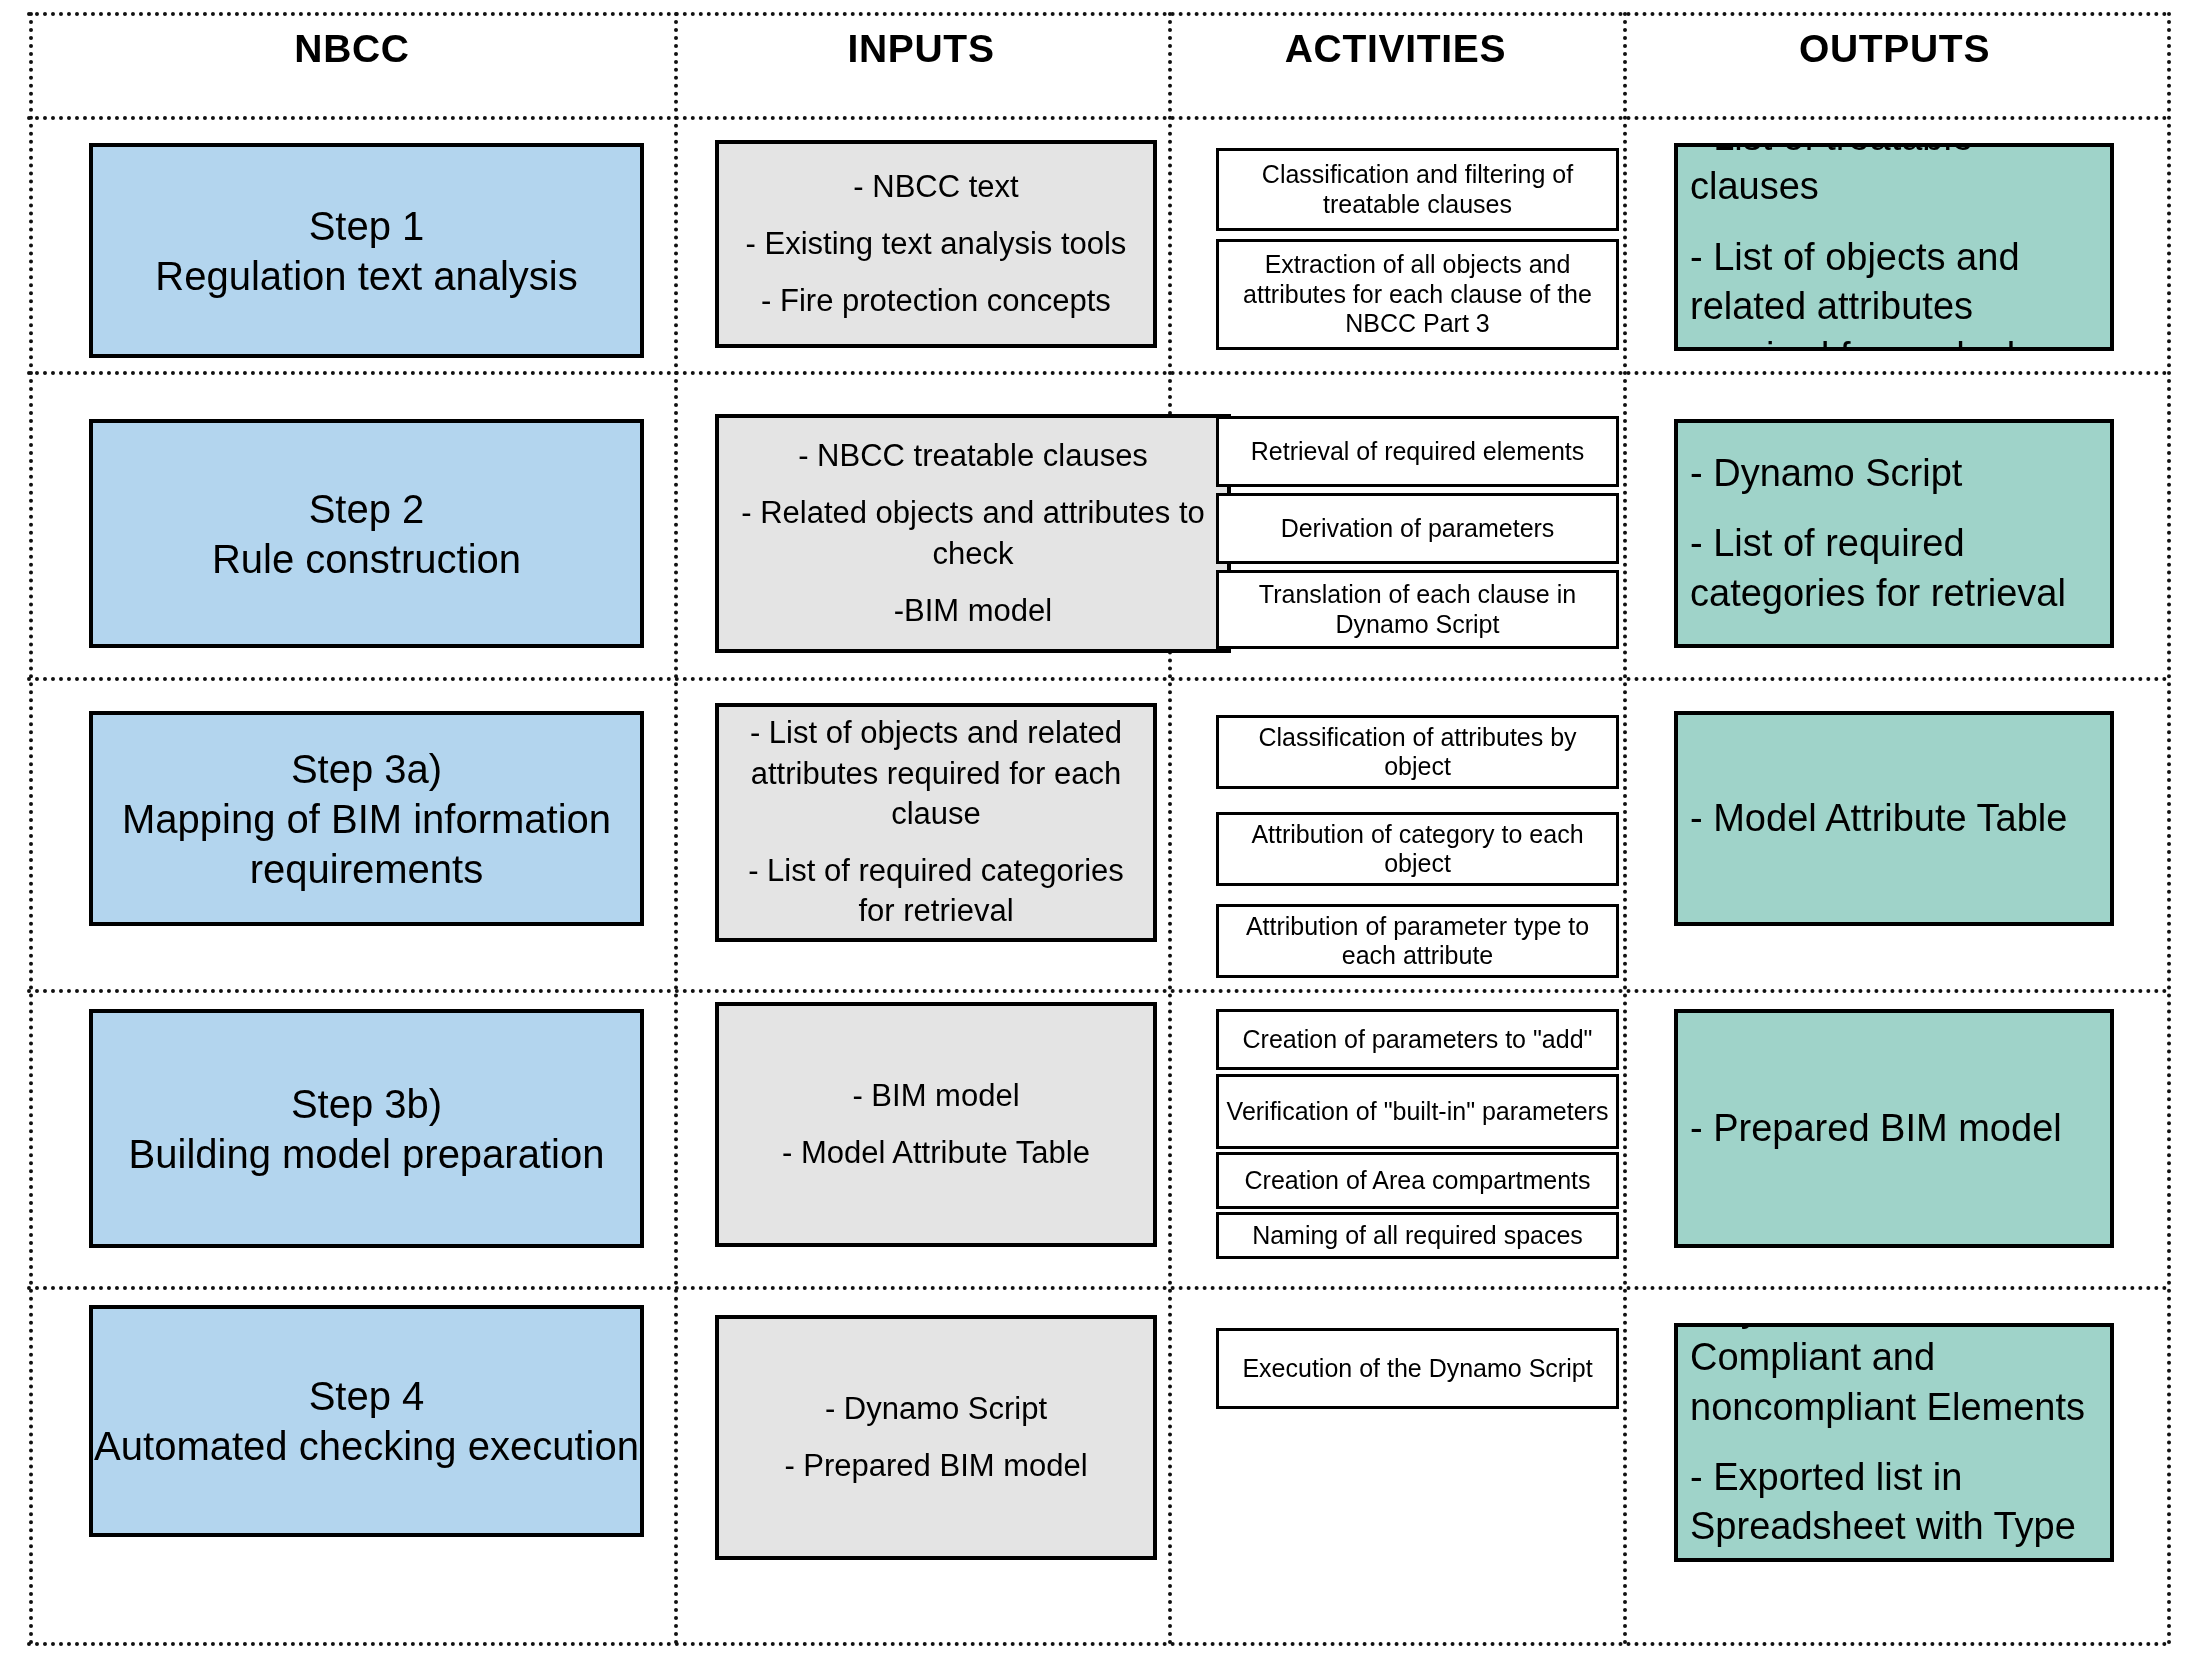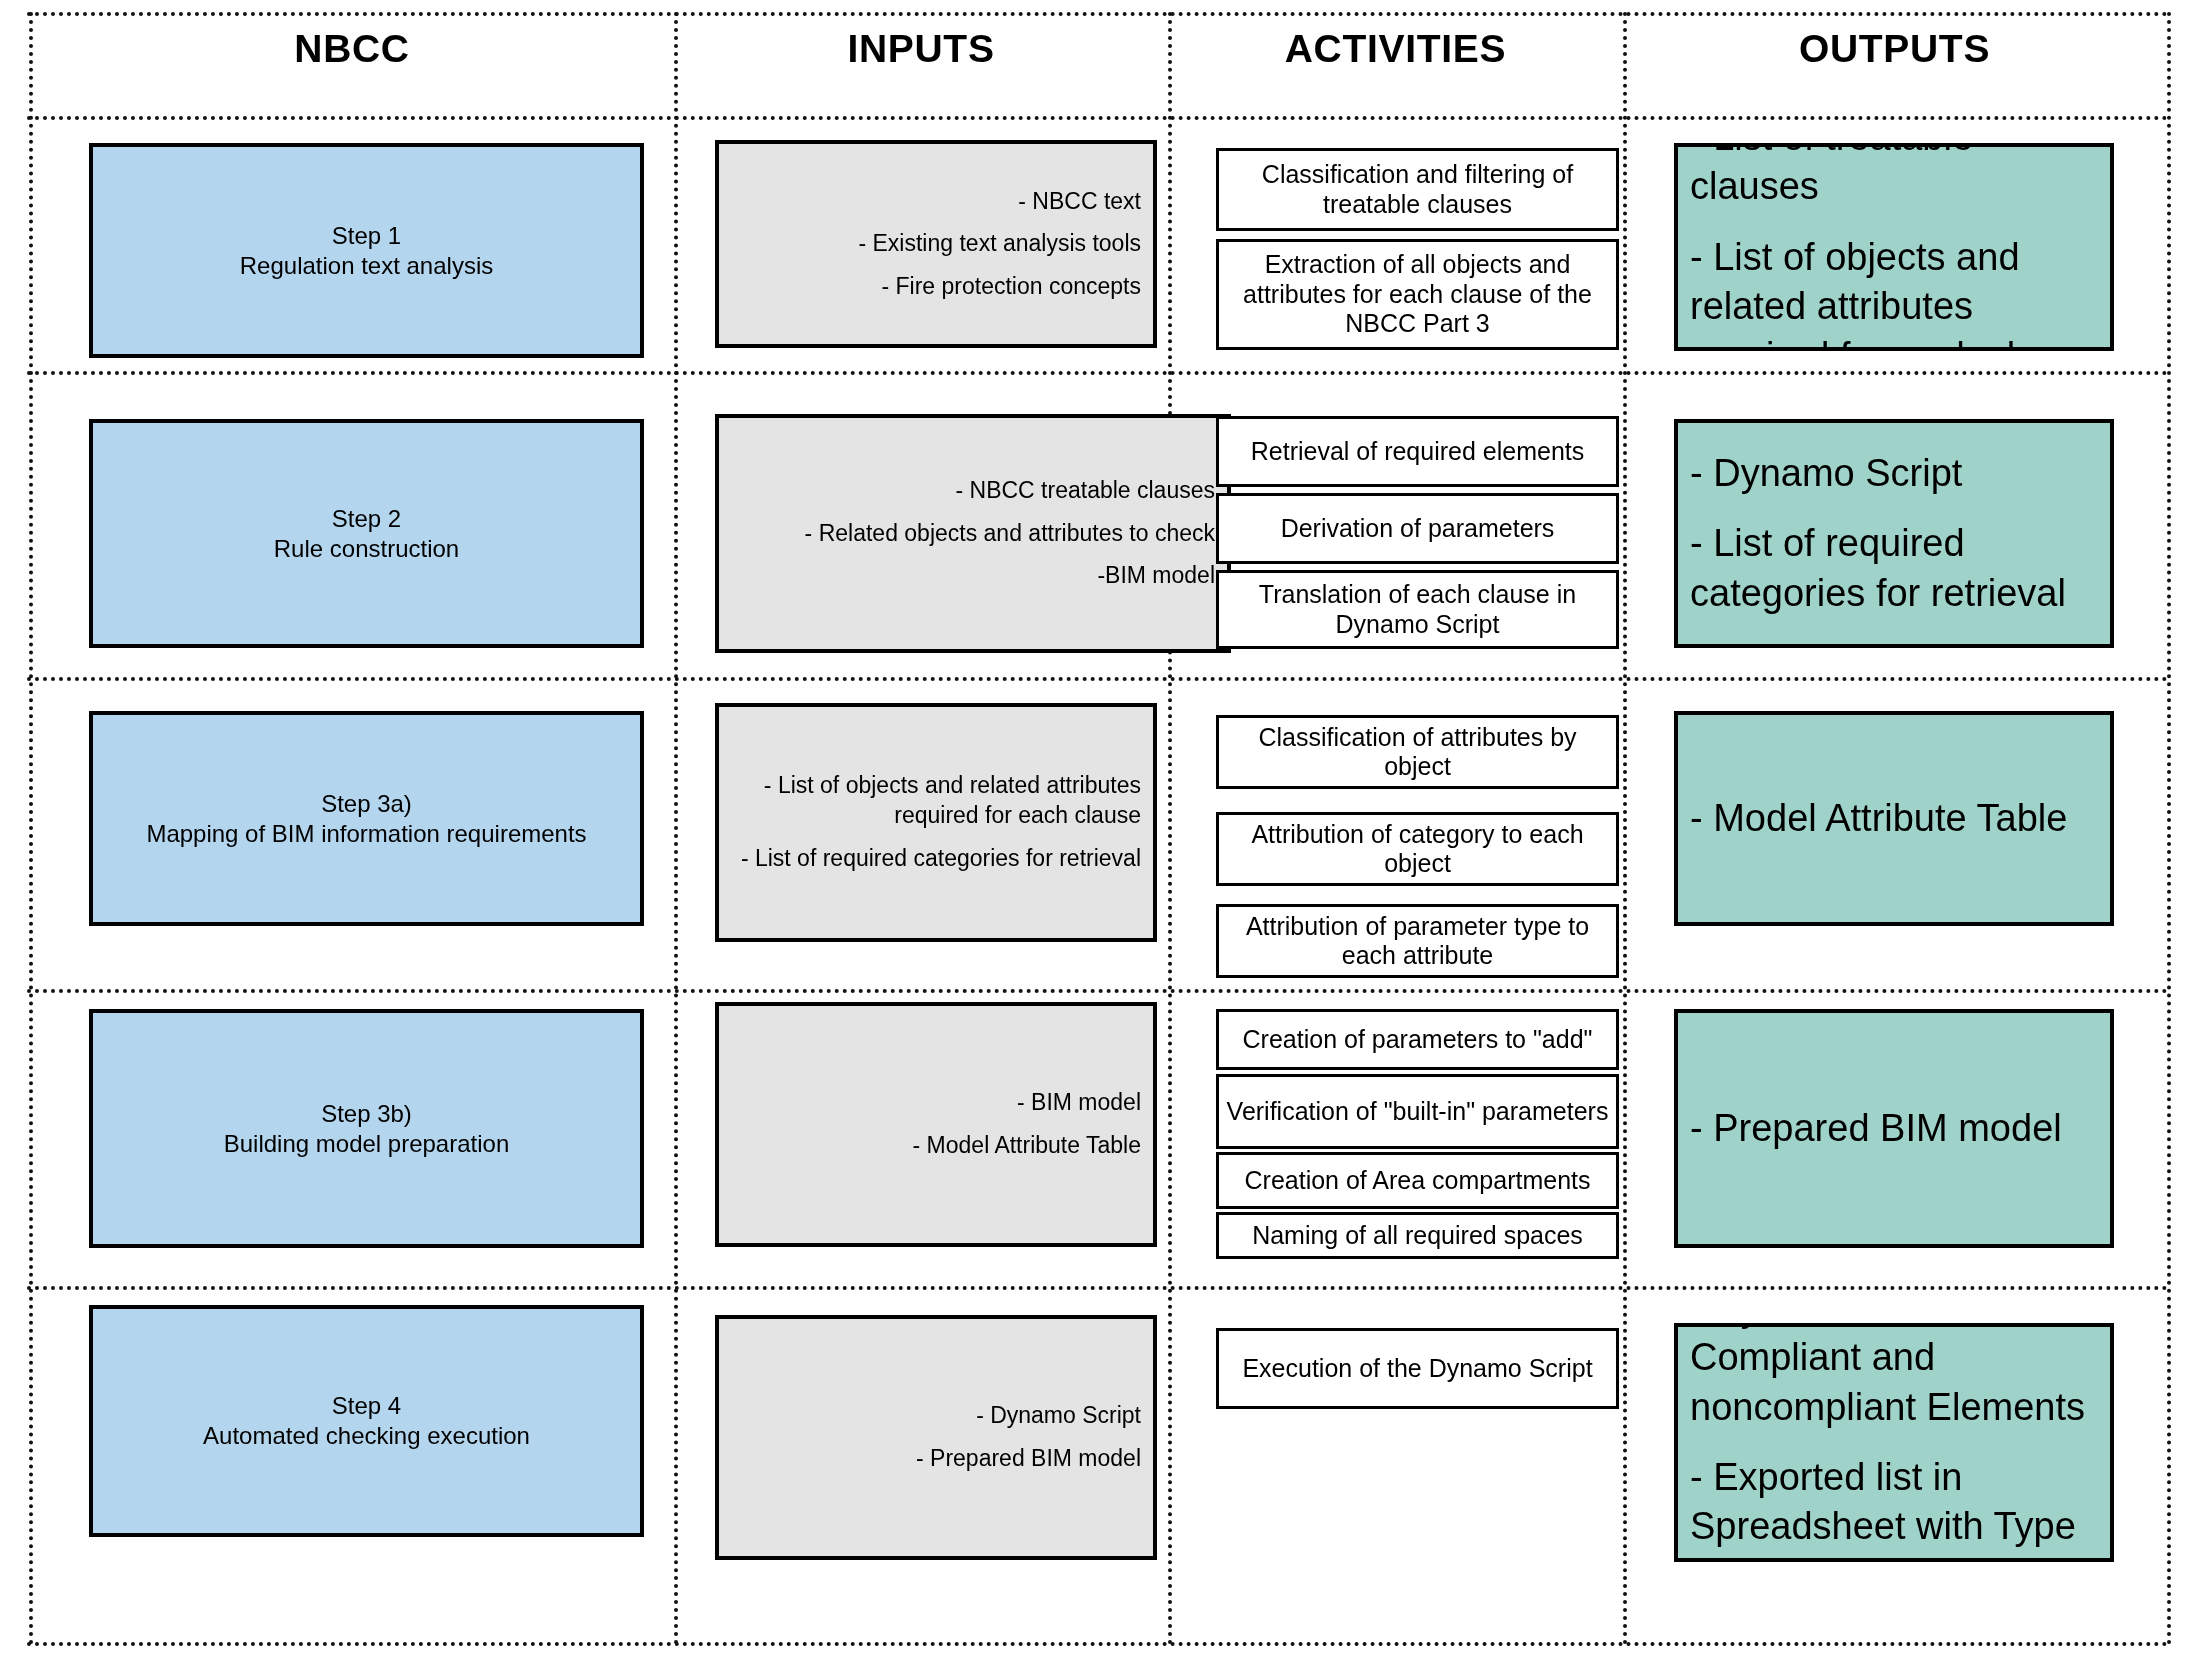--- a/index.html
+++ b/index.html
@@ -53,28 +53,28 @@
     box-sizing: border-box;
     border: 4px solid #000000;
     display: flex;
     align-items: center;
     overflow: hidden;
   }
   .box-step {
     background: #b3d5ee;
     justify-content: center;
     text-align: center;
-    font-size: 24px;
+    font-size: 40px;
     line-height: 1.25;
   }
   .box-input {
     background: #e4e4e4;
     justify-content: flex-start;
-    text-align: right;
-    font-size: 23px;
+    text-align: center;
+    font-size: 31px;
     line-height: 1.3;
     padding: 6.7px 12px;
   }
   .box-output {
     background: #9fd3c9;
     justify-content: flex-start;
     text-align: left;
     font-size: 38px;
     line-height: 1.3;
     padding: 6.7px 12px;

